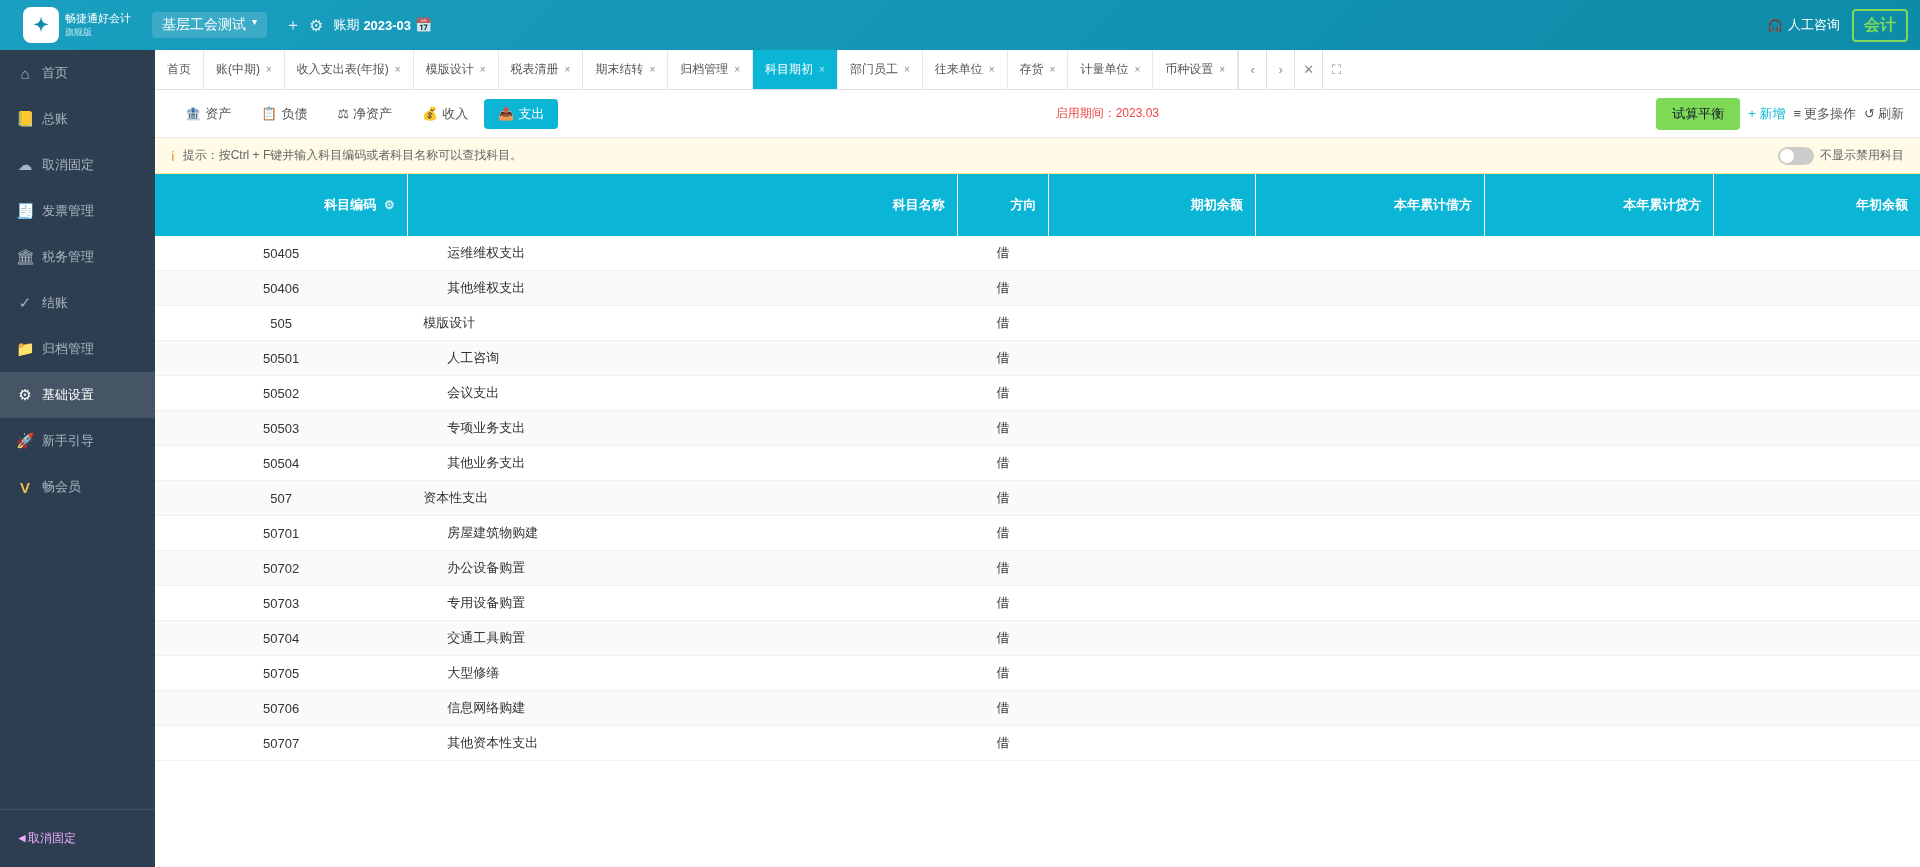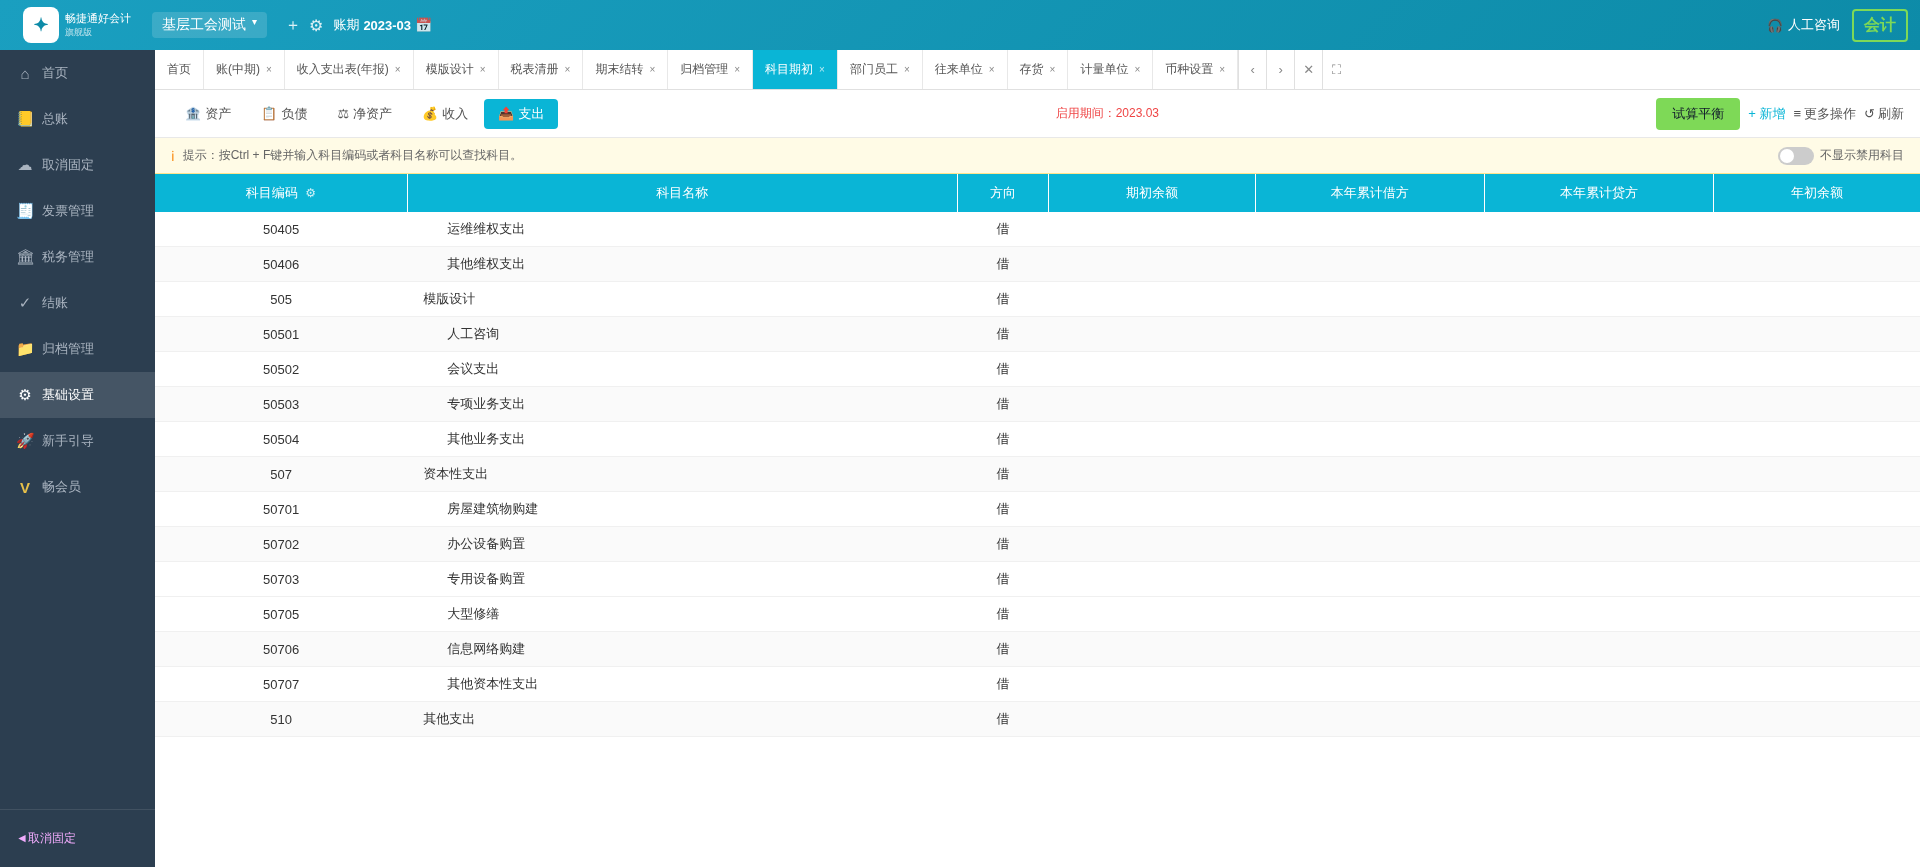--- a/index.html
+++ b/index.html
@@ -63,21 +63,21 @@
     .toggle-knob { width: 14px; height: 14px; background: #fff; border-radius: 50%; position: absolute; top: 2px; left: 2px; }
     .toggle-label { font-size: 12px; color: #666; }
 
     
     .table-container { flex: 1; overflow-y: auto; overflow-x: hidden; background: #fff; position: relative; }
     .table-container::-webkit-scrollbar { width: 8px; }
     .table-container::-webkit-scrollbar-track { background: #f0f0f0; }
     .table-container::-webkit-scrollbar-thumb { background: #ccc; border-radius: 4px; }
     table { width: 100%; border-collapse: collapse; }
     thead tr { background: #0ab5d6; color: #fff; }
-    thead th { padding: 10px 12px; font-size: 13px; font-weight: 400; text-align: center; border-right: 1px solid rgba(255,255,255,0.2); position: sticky; top: 0; z-index: 1; white-space: nowrap; }
+    thead th { padding: 22px 12px; font-size: 13px; font-weight: 700; text-align: right; border-right: 1px solid rgba(255,255,255,0.2); position: sticky; top: 0; z-index: 1; white-space: nowrap; }
     thead th:last-child { border-right: none; }
     tbody tr { border-bottom: 1px solid #f0f0f0; }
     tbody td { padding: 8px 12px; font-size: 13px; color: #333; text-align: center; }
     tbody td.code { color: #333; }
     tbody td.name { text-align: left; padding-left: 30px; }
     tbody td.name.level1 { padding-left: 16px; font-weight: 500; }
     tbody td.direction { color: #333; }
     .gear-icon { font-size: 12px; margin-left: 4px; cursor: pointer; color: rgba(255,255,255,0.8); }
   </style>
 </head>
@@ -381,20 +381,29 @@
             </tr>
             <tr style="background: rgb(255, 255, 255);">
               <td class="code">50703</td>
               <td class="name" style="padding-left: 40px;">专用设备购置</td>
               <td class="direction">借</td>
               <td></td>
               <td></td>
               <td></td>
               <td></td>
             </tr>
+            <tr style="background: rgb(250, 250, 250);">
+              <td class="code">50704</td>
+              <td class="name" style="padding-left: 40px;">交通工具购置</td>
+              <td class="direction">借</td>
+              <td></td>
+              <td></td>
+              <td></td>
+              <td></td>
+            </tr>
             <tr style="background: rgb(255, 255, 255);">
               <td class="code">50705</td>
               <td class="name" style="padding-left: 40px;">大型修缮</td>
               <td class="direction">借</td>
               <td></td>
               <td></td>
               <td></td>
               <td></td>
             </tr>
             <tr style="background: rgb(250, 250, 250);">
@@ -408,26 +417,17 @@
             </tr>
             <tr style="background: rgb(255, 255, 255);">
               <td class="code">50707</td>
               <td class="name" style="padding-left: 40px;">其他资本性支出</td>
               <td class="direction">借</td>
               <td></td>
               <td></td>
               <td></td>
               <td></td>
             </tr>
-            <tr style="background: rgb(250, 250, 250);">
-              <td class="code">510</td>
-              <td class="name level1">其他支出</td>
-              <td class="direction">借</td>
-              <td></td>
-              <td></td>
-              <td></td>
-              <td></td>
-            </tr>
           </tbody>
       </table>
     </div>
   </div>
 </div>
 
 </body></html>

